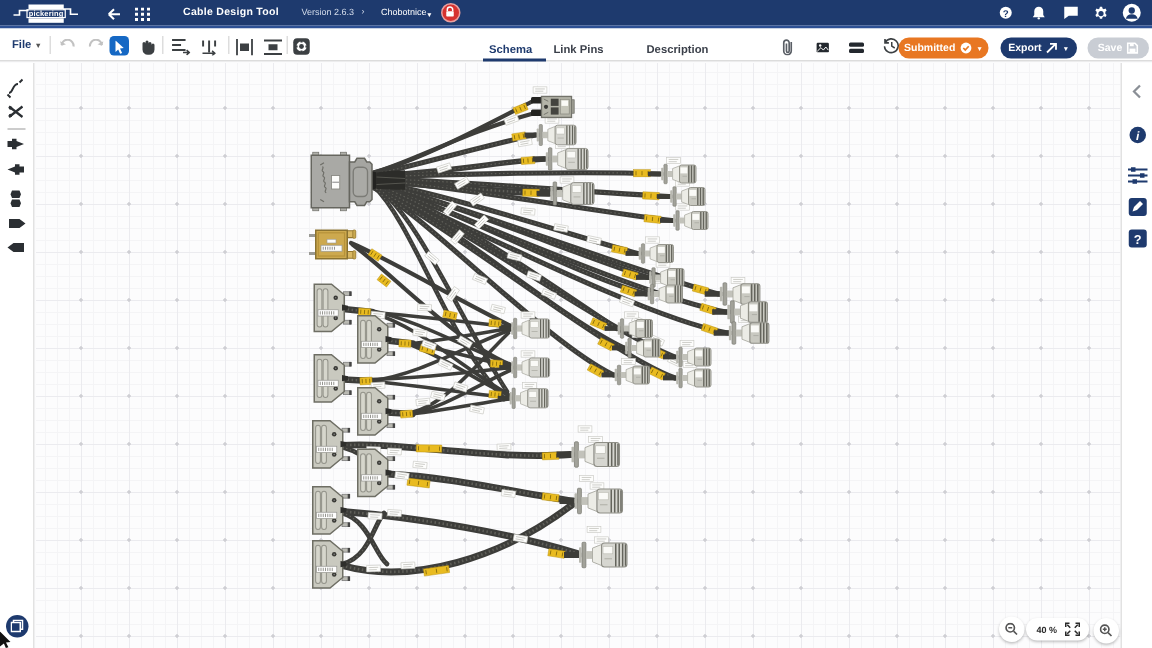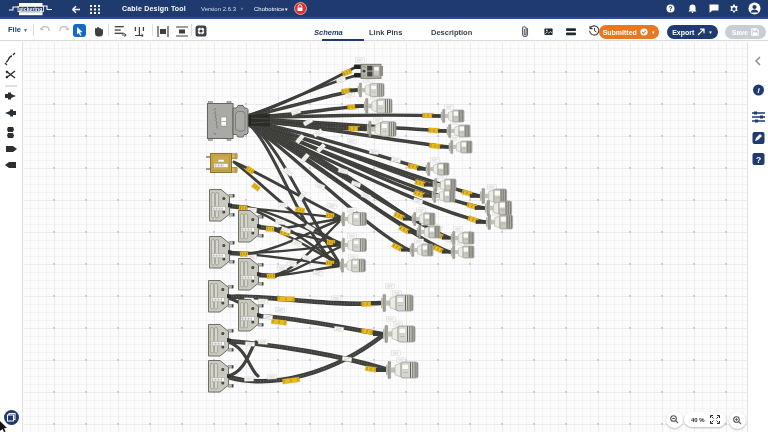--- a/index.html
+++ b/index.html
@@ -145,21 +145,21 @@
       <circle cx="6" cy="6" r="3.4" fill="#fff"></circle>
       <circle cx="6" cy="6" r="1.6" fill="#3c4043"></circle>
       <g stroke="#3c4043" stroke-width="1.4">
         <line x1="6" y1="1.6" x2="6" y2="3.4"></line>
         <line x1="6" y1="8.6" x2="6" y2="10.4"></line>
         <line x1="1.6" y1="6" x2="3.4" y2="6"></line>
         <line x1="8.6" y1="6" x2="10.4" y2="6"></line>
       </g>
     </svg>
 
-  <div class="tab" style="left:314px;color:#1e3a6e;font-style:italic;">Schema</div>
+  <div class="tab" style="left:326px;color:#1e3a6e;">Schema</div>
   <div style="position:absolute;left:322px;top:20px;width:42px;height:2px;background:#1e3a6e;"></div>
   <div class="tab" style="left:369px;">Link Pins</div>
   <div class="tab" style="left:431px;">Description</div>
 
   <svg style="position:absolute;left:521px;top:6px" width="8" height="12" viewBox="0 0 8 12">
       <path d="M6.5,3 v6 a2.5,2.5 0 0 1 -5,0 V3.5 a1.8,1.8 0 0 1 3.6,0 V9 a0.9,0.9 0 0 1 -1.8,0 V4" stroke="#5a5f66" stroke-width="1.1" fill="none"></path>
     </svg>
   <svg style="position:absolute;left:544px;top:8.5px" width="9" height="7.5" viewBox="0 0 11 9">
       <rect x="0.5" y="0.5" width="10" height="8" rx="1" fill="#23282e"></rect>
       <path d="M1,7.5 l3,-3 2,2 2,-2.5 2,2.5" stroke="#fff" stroke-width=".8" fill="none"></path>

